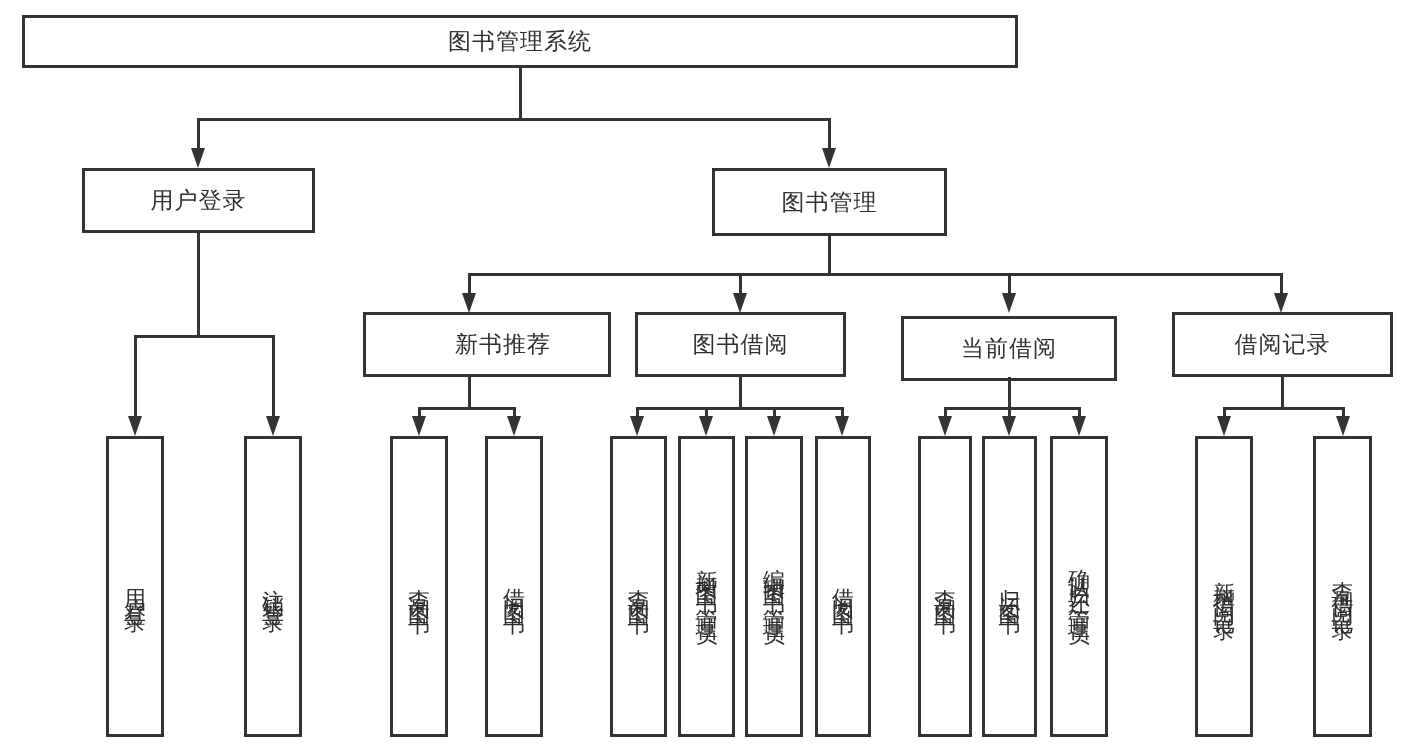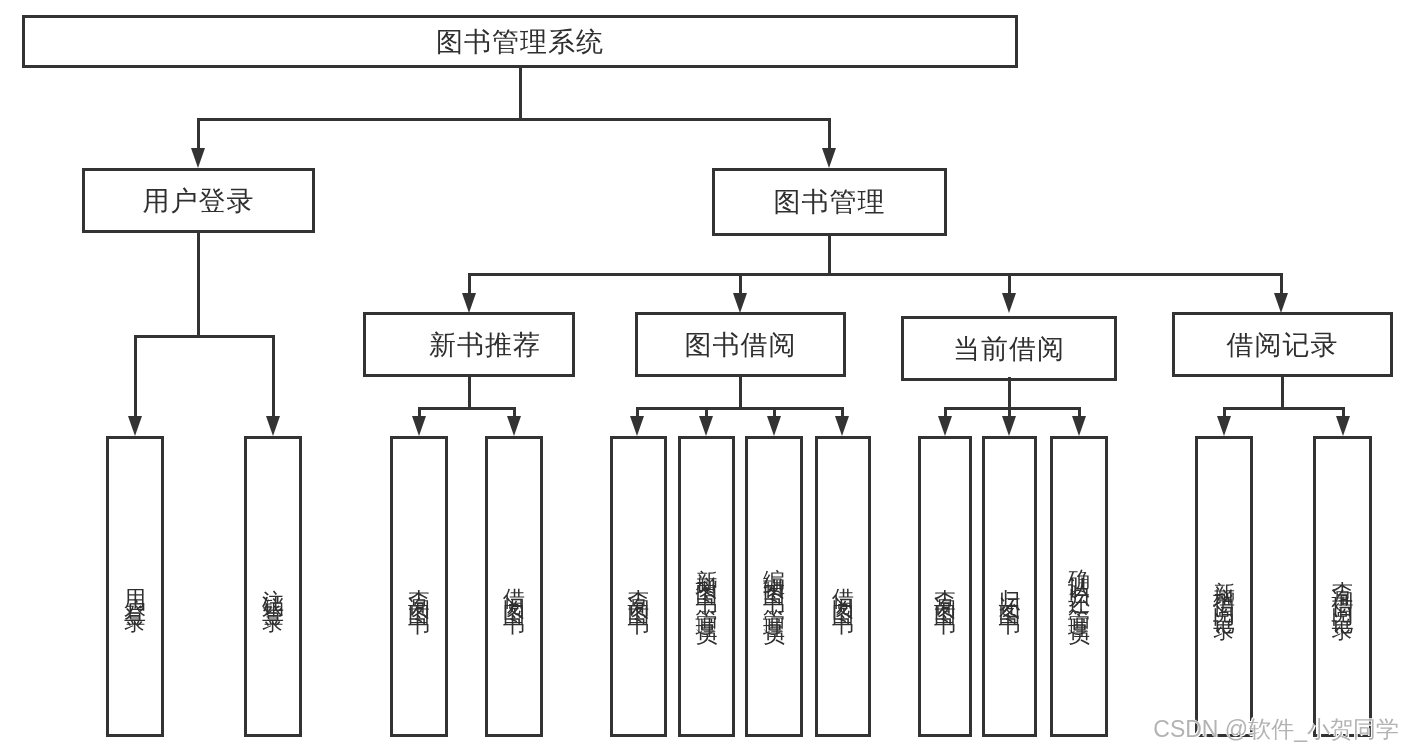--- a/index.html
+++ b/index.html
@@ -13,21 +13,21 @@
   .node{
     position:absolute;
     box-sizing:border-box;
     border:3px solid #333333;
     background:#ffffff;
     display:flex;
     align-items:center;
     justify-content:center;
   }
   .hlabel{
-    font-size:27px;
+    font-size:23px;
     color:#2f2f2f;
     letter-spacing:1px;
     white-space:nowrap;
   }
   .vlabel{
     writing-mode:vertical-rl;
     text-orientation:mixed;
     font-size:22px;
     letter-spacing:8px;
     color:#2f2f2f;
@@ -100,21 +100,21 @@
     <div class="stem" style="left:468px;top:273px;height:22px;"></div>
     <div class="ahead" style="left:462px;top:293px;"></div>
     <div class="stem" style="left:739px;top:273px;height:22px;"></div>
     <div class="ahead" style="left:733px;top:293px;"></div>
     <div class="stem" style="left:1008px;top:273px;height:22px;"></div>
     <div class="ahead" style="left:1002px;top:293px;"></div>
     <div class="stem" style="left:1280px;top:273px;height:22px;"></div>
     <div class="ahead" style="left:1274px;top:293px;"></div>
   </div>
 
-  <div class="node" style="left:363px;top:312px;width:212px;height:65px;padding-left:32px;">
+  <div class="node" style="left:363px;top:312px;width:248px;height:65px;padding-left:32px;">
     <span class="hlabel">新书推荐</span>
   </div>
   <div class="node" style="left:635px;top:312px;width:211px;height:65px;">
     <span class="hlabel">图书借阅</span>
   </div>
   <div class="node" style="left:901px;top:316px;width:216px;height:65px;">
     <span class="hlabel">当前借阅</span>
   </div>
   <div class="node" style="left:1172px;top:312px;width:221px;height:65px;">
     <span class="hlabel">借阅记录</span>
@@ -199,15 +199,14 @@
     <span class="vlabel">确认归还（管理员）</span>
   </div>
 
   <div class="node" style="left:1195px;top:436px;width:58px;height:301px;">
     <span class="vlabel">新增借阅记录</span>
   </div>
   <div class="node" style="left:1313px;top:436px;width:59px;height:301px;">
     <span class="vlabel">查询借阅记录</span>
   </div>
 
-  <div class="watermark">CSDN @软件_小贺同学</div>
 
 </div>
 
 </body></html>

